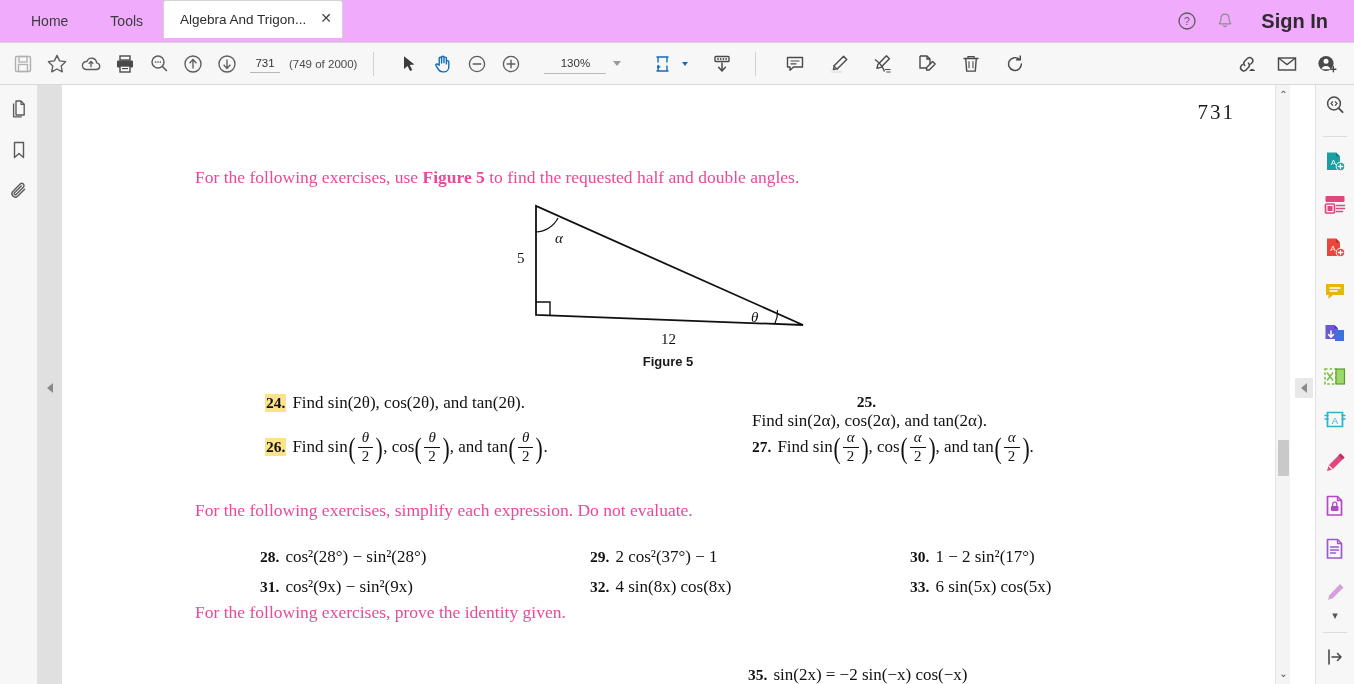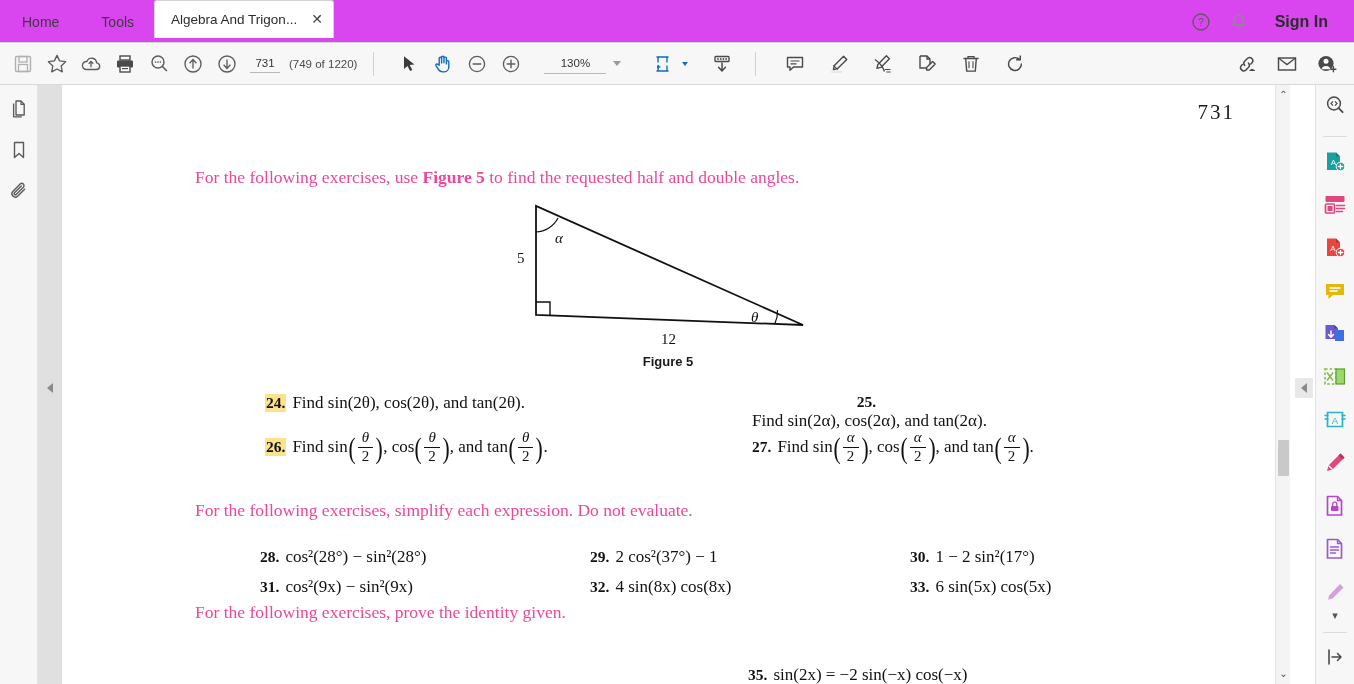--- a/index.html
+++ b/index.html
@@ -8,23 +8,23 @@
     width: 1354px; height: 684px;
     overflow: hidden;
     background: #ffffff;
     font-family: "Liberation Sans", sans-serif;
   }
   #app { position: relative; width: 1354px; height: 684px; }
 
   
   .tabbar {
     position: absolute; top: 0; left: 0; width: 1354px; height: 43px;
-    background: #d946ef;
+    background: #f0abfc;
     border-bottom: 1px solid #d4d4d4;
-    display: flex; align-items: flex-start;
+    display: flex; align-items: center; padding-left: 9px;
   }
   .tabbar-left { display: flex; align-items: stretch; height: 43px; }
   .tb-item {
     display: flex; align-items: center; justify-content: center;
     height: 43px; padding: 0 20px;
     font-size: 14px; color: #3c3c3c;
     cursor: default;
   }
   .tb-item.home { padding: 0 22px; }
   .tb-doc {
@@ -47,21 +47,21 @@
   .tabbar-right {
     margin-left: auto; display: flex; align-items: center;
     height: 43px; padding-right: 16px; gap: 6px;
   }
   .icon-btn {
     width: 32px; height: 32px; display: flex;
     align-items: center; justify-content: center;
     cursor: pointer;
   }
   .signin {
-    font-size: 16px; font-weight: bold; color: #2c2c2c;
+    font-size: 20px; font-weight: bold; color: #2c2c2c;
     padding: 0 10px 0 14px; cursor: pointer;
   }
 
   
   .toolbar {
     position: absolute; top: 43px; left: 0; width: 1354px; height: 42px;
     background: #f7f7f7;
     border-bottom: 1px solid #d9d9d9;
     display: flex; align-items: center;
   }
@@ -349,21 +349,21 @@
 
     <div class="tool">
       <svg width="24" height="24" viewBox="0 0 24 24">
         <circle cx="12" cy="12" r="8" fill="none" stroke="#5d5d5d" stroke-width="1.35"></circle>
         <path d="M12 7.5v8.7M8.6 12.8L12 16.4l3.4-3.6" fill="none" stroke="#5d5d5d" stroke-width="1.35"></path>
       </svg>
     </div>
 
     <div class="pagebox">
       <input class="pagenum-input" type="text" value="731" style="">
-      <span class="pagecount">(749 of 1220)</span>
+      <span class="pagecount">(749 of 2000)</span>
     </div>
 
     <div class="tb-sep" style="margin-left:16px"></div>
 
     <div class="tool" style="margin-left:12px">
       <svg width="22" height="22" viewBox="0 0 22 22">
         <path d="M6 3.2l10.4 8.2-4.7.5 2.6 5.2-2.2 1-2.6-5.2-3.5 3z" fill="#3b3b3b"></path>
       </svg>
     </div>
 

